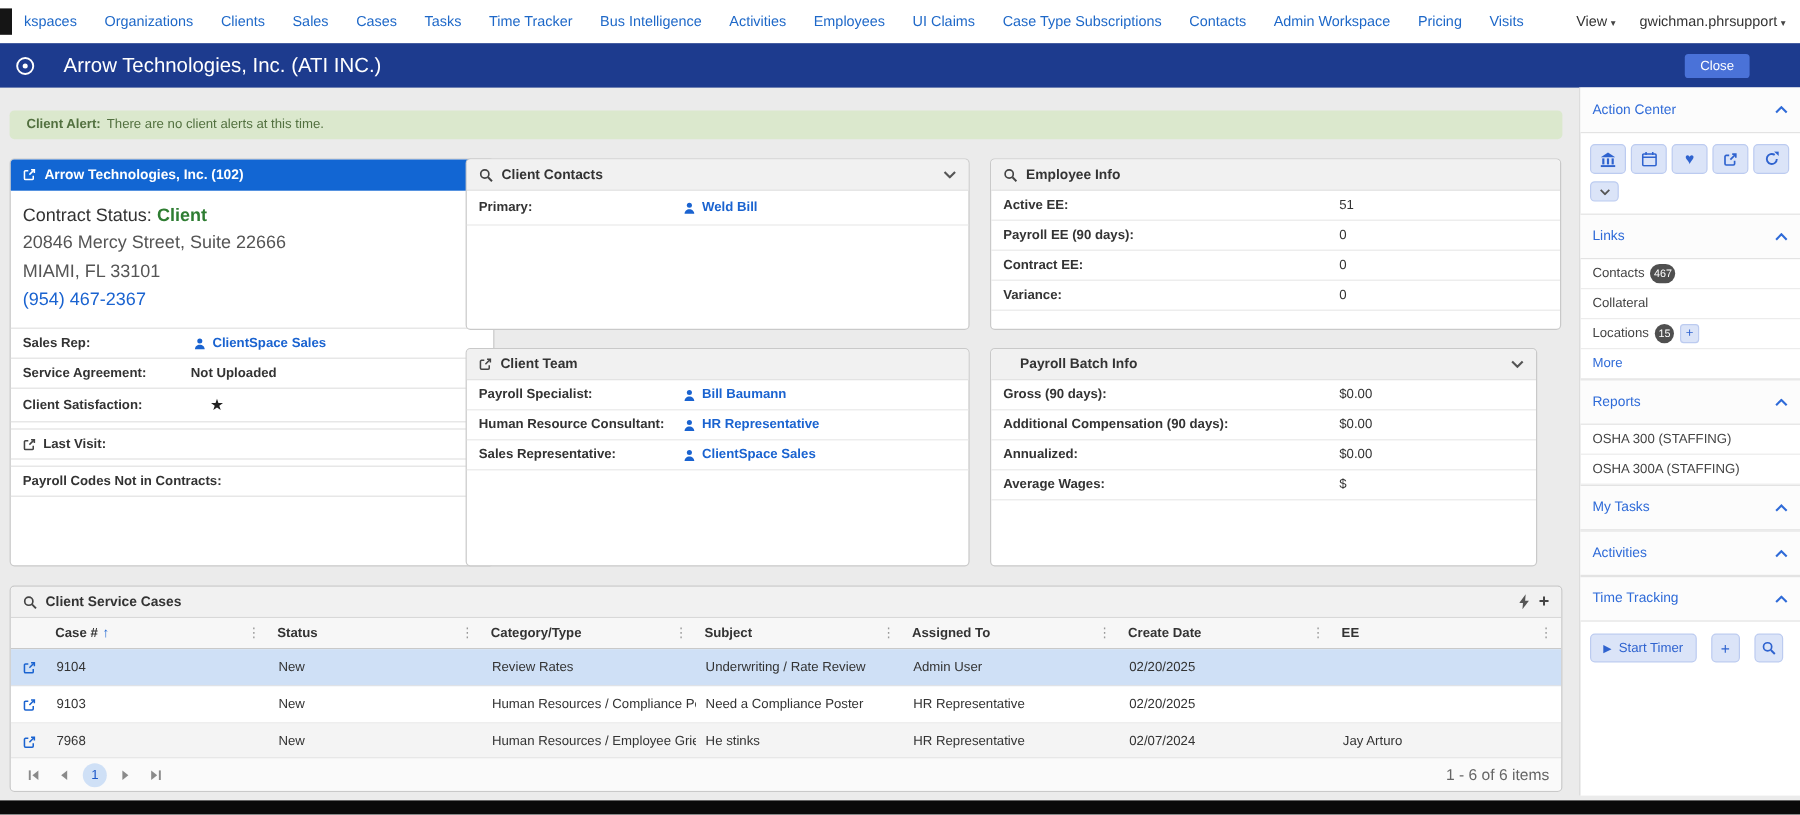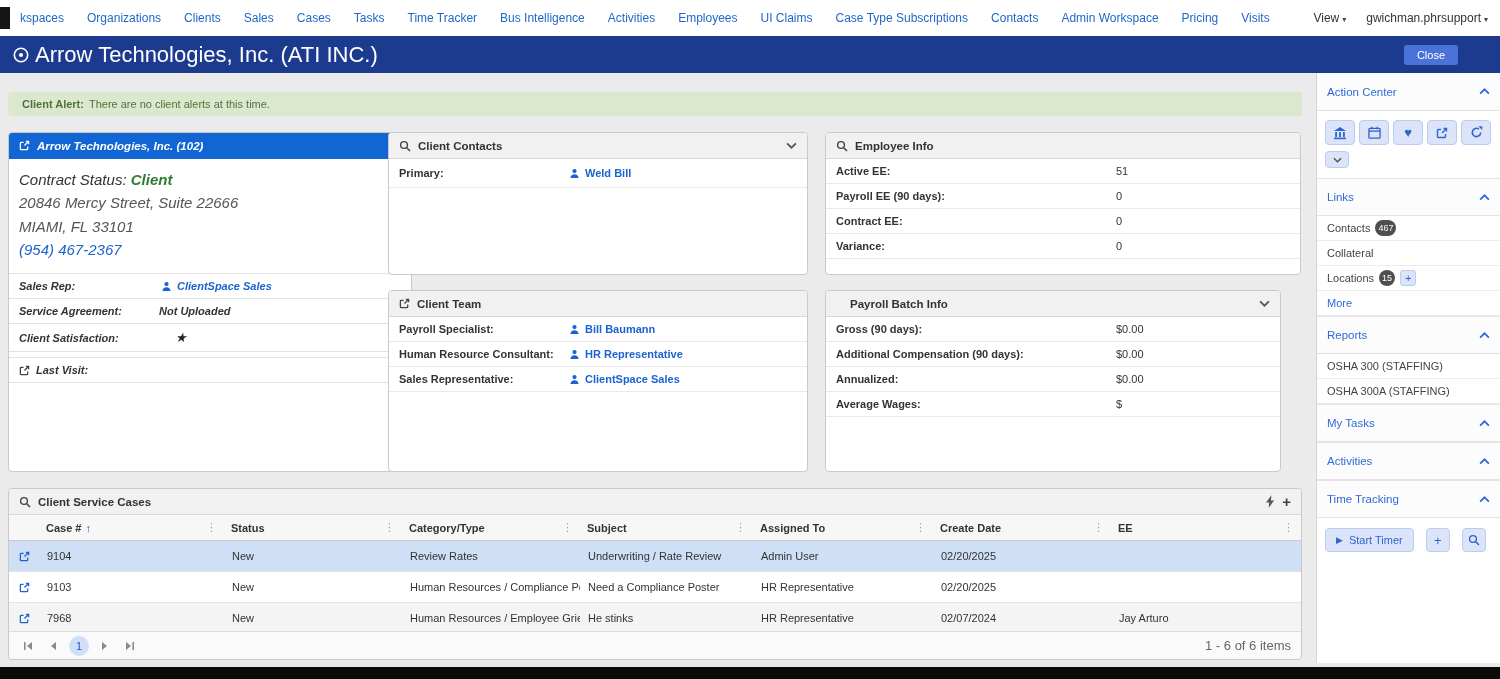--- a/index.html
+++ b/index.html
@@ -10,21 +10,21 @@
   
   .topnav{position:absolute;top:0;left:0;width:1500px;height:36px;background:#fff;display:flex;align-items:center;padding-right:12px;}
   .nav-black{width:10px;height:22px;background:#151515;margin-right:10px;flex:0 0 auto;}
   .nav-items{display:flex;gap:23px;font-size:12px;color:#1e68c8;align-items:center;white-space:nowrap;}
   .nav-item{cursor:pointer;}
   .nav-right{margin-left:auto;display:flex;gap:20px;align-items:center;font-size:12px;color:#333;white-space:nowrap;}
   .caret{font-size:8px;color:#444;margin-left:3px;}
 
   
   .appbar{position:absolute;top:36px;left:0;width:1500px;height:37px;background:#1d3b8e;display:flex;align-items:center;padding:0 12px;}
-  .appbar-title{color:#fff;font-size:22px;margin-left:5px;font-weight:400;}
+  .appbar-title{color:#fff;font-size:17px;margin-left:23px;font-weight:400;}
   .close-btn{margin-left:auto;margin-right:30px;background:#4a72d8;color:#fff;font-size:11px;padding:4px 13px;border-radius:3px;border:none;cursor:pointer;}
 
   
   .alert{position:absolute;top:92px;left:8px;width:1294px;height:24px;background:#dbe8cd;border-radius:4px;display:flex;align-items:center;gap:5px;padding:0 14px;font-size:11px;color:#52703f;}
   .alert .al-b{font-weight:bold;}
 
   
   .card{position:absolute;background:#fff;border:1px solid #c9c9c9;border-radius:4px;}
   .card-h{height:26px;display:flex;align-items:center;gap:7px;padding:0 10px;background:#f1f1f1;border-bottom:1px solid #d8d8d8;border-radius:3px 3px 0 0;font-size:11.5px;font-weight:bold;color:#333;}
   .card-h .sp{flex:1;}
@@ -132,21 +132,21 @@
     </span>
     <span class="appbar-title">Arrow Technologies, Inc. (ATI INC.)</span>
     <button class="close-btn">Close</button>
   </div>
 
   <div class="alert">
     <span class="al-b">Client Alert:</span>
     <span>There are no client alerts at this time.</span>
   </div>
 
-  <div class="card" style="left:8px;top:132px;width:404px;height:340px;font-style:italic;">
+  <div class="card" style="left:8px;top:132px;width:404px;height:340px;">
     <div class="card-h blue">
       <span class="icn">
         <svg width="11" height="11" viewBox="0 0 12 12">
             <path d="M5 2.5H2.5a1 1 0 0 0-1 1v6a1 1 0 0 0 1 1h6a1 1 0 0 0 1-1V7" fill="none" stroke="currentColor" stroke-width="1.4"></path>
             <path d="M7.5 1.5h3v3" fill="none" stroke="currentColor" stroke-width="1.4"></path>
             <path d="M10.3 1.7L6 6" fill="none" stroke="currentColor" stroke-width="1.4"></path>
           </svg>
       </span>
       <span>Arrow Technologies, Inc. (102)</span>
     </div>
@@ -179,20 +179,23 @@
       <span class="icn" style="color:#444;margin-right:6px;">
         <svg width="11" height="11" viewBox="0 0 12 12">
             <path d="M5 2.5H2.5a1 1 0 0 0-1 1v6a1 1 0 0 0 1 1h6a1 1 0 0 0 1-1V7" fill="none" stroke="currentColor" stroke-width="1.4"></path>
             <path d="M7.5 1.5h3v3" fill="none" stroke="currentColor" stroke-width="1.4"></path>
             <path d="M10.3 1.7L6 6" fill="none" stroke="currentColor" stroke-width="1.4"></path>
           </svg>
       </span>
       <span class="lbl">Last Visit:</span>
     </div>
     <div class="spacer5"></div>
+    <div class="rowx bb">
+      <span class="lbl">Payroll Codes Not in Contracts:</span>
+    </div>
   </div>
 
   <div class="card" style="left:388px;top:132px;width:420px;height:143px;">
     <div class="card-h">
       <span class="icn" style="color:#444;">
         <svg width="12" height="12" viewBox="0 0 12 12">
             <circle cx="5" cy="5" r="3.4" fill="none" stroke="currentColor" stroke-width="1.4"></circle>
             <line x1="7.7" y1="7.7" x2="11" y2="11" stroke="currentColor" stroke-width="1.6"></line>
           </svg>
       </span>

